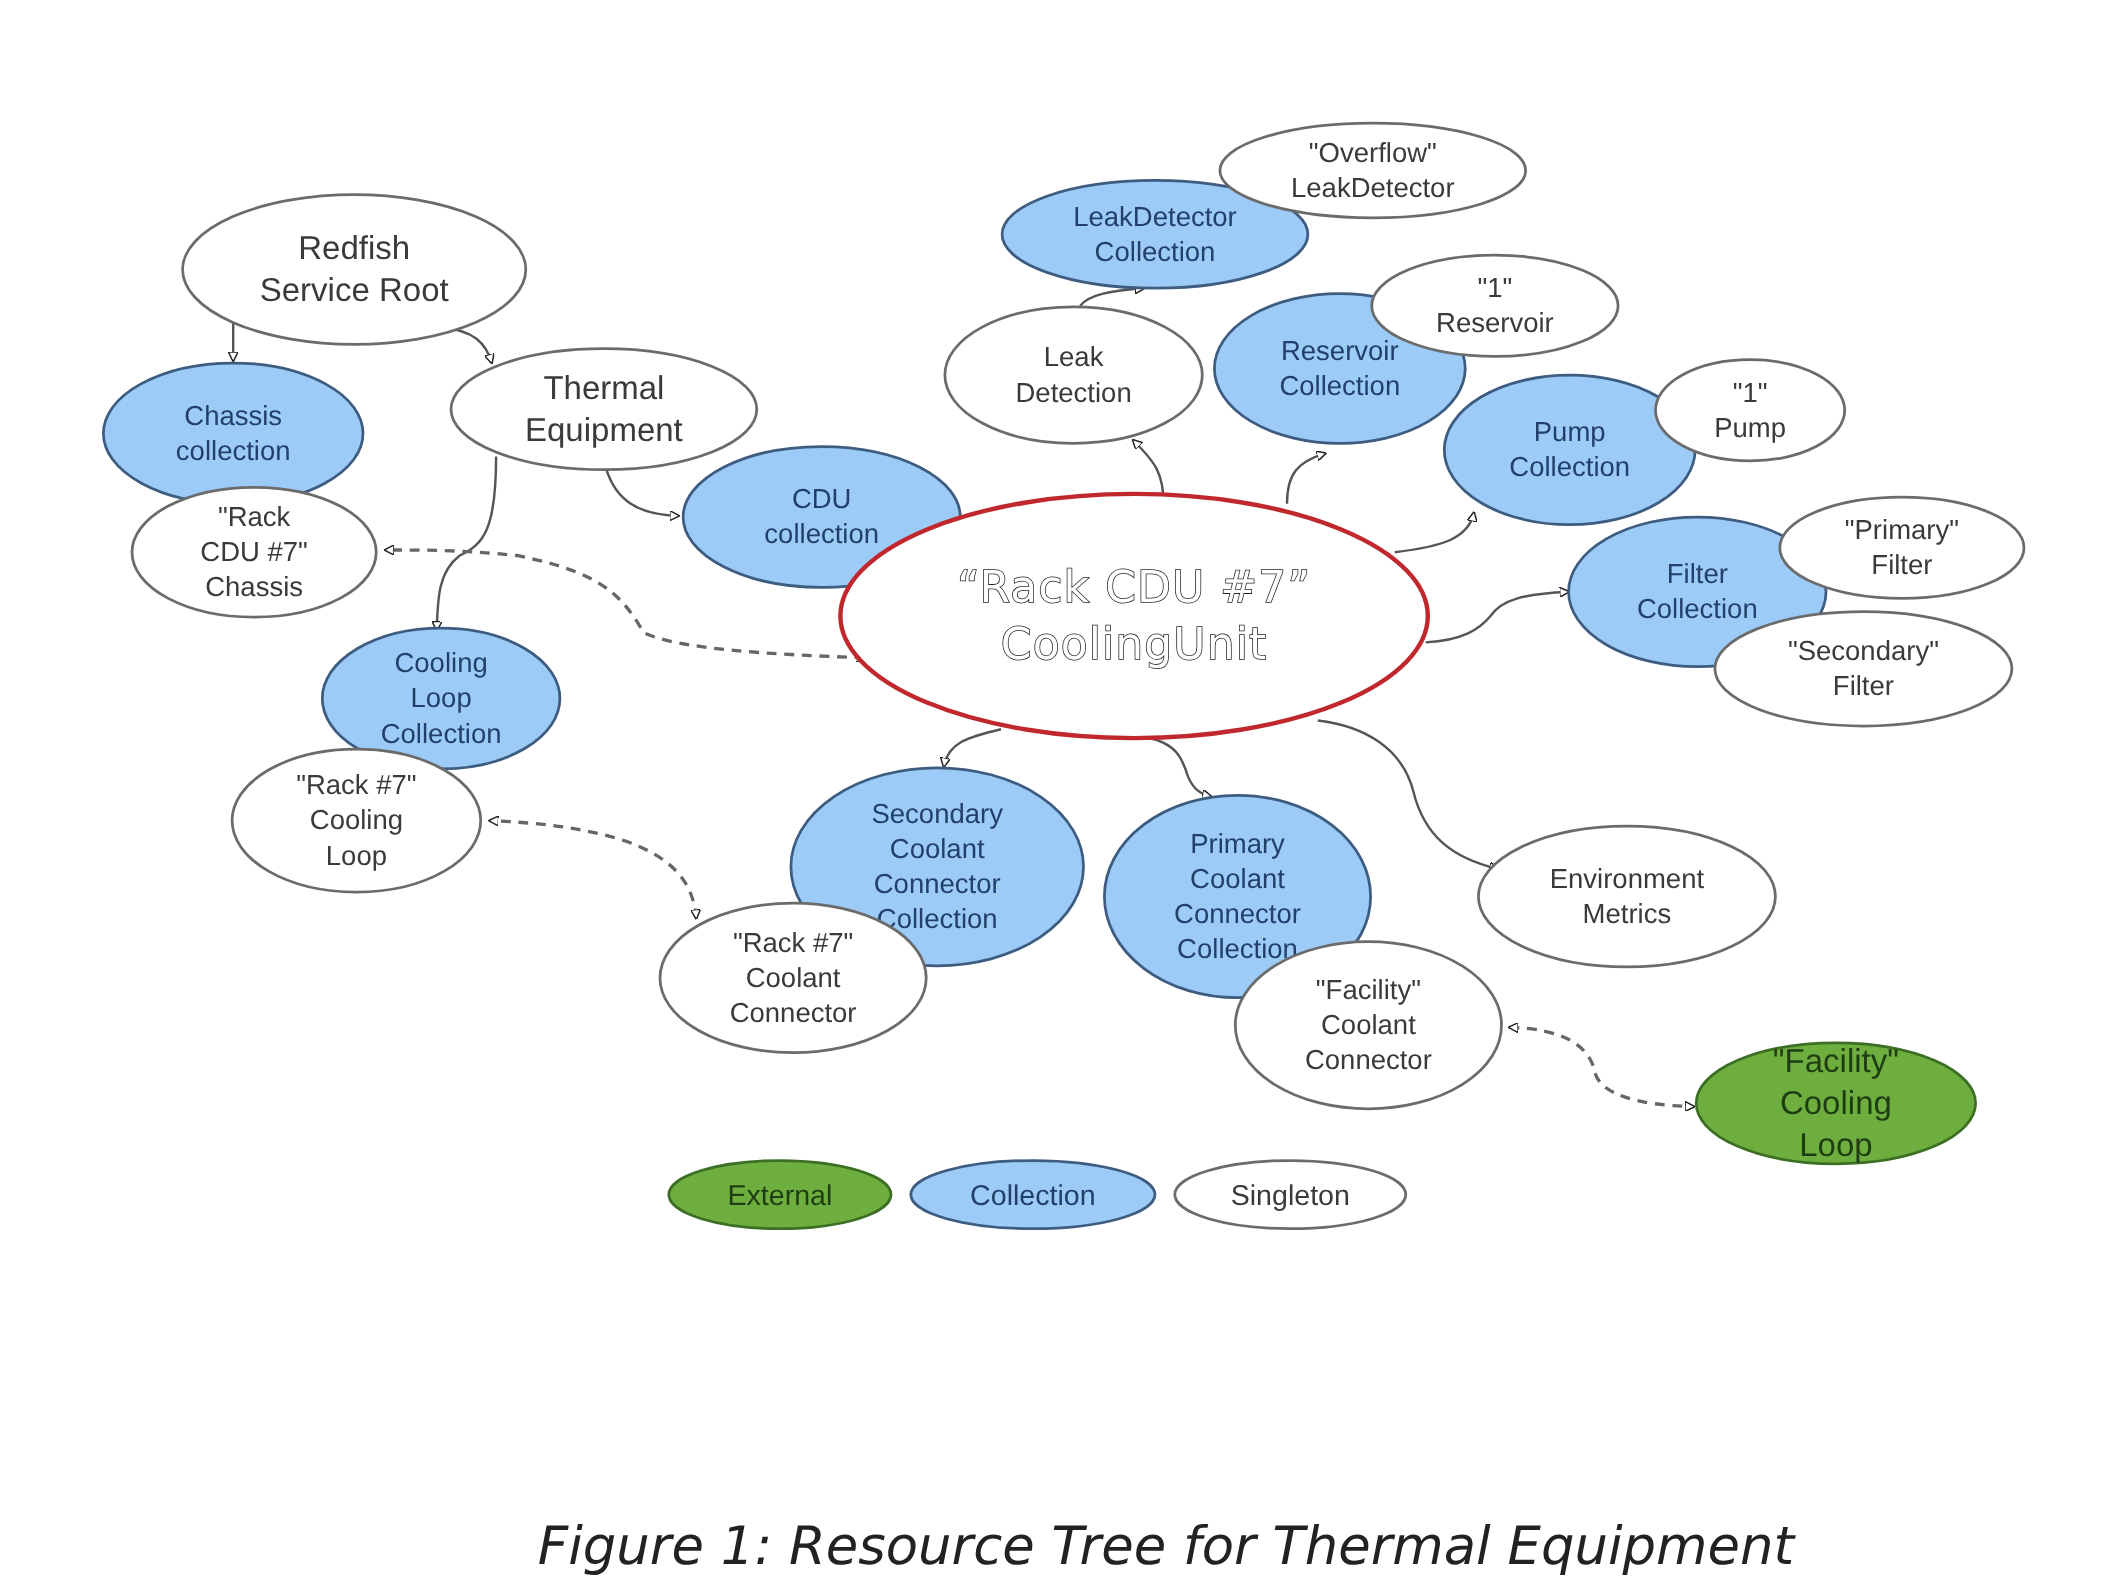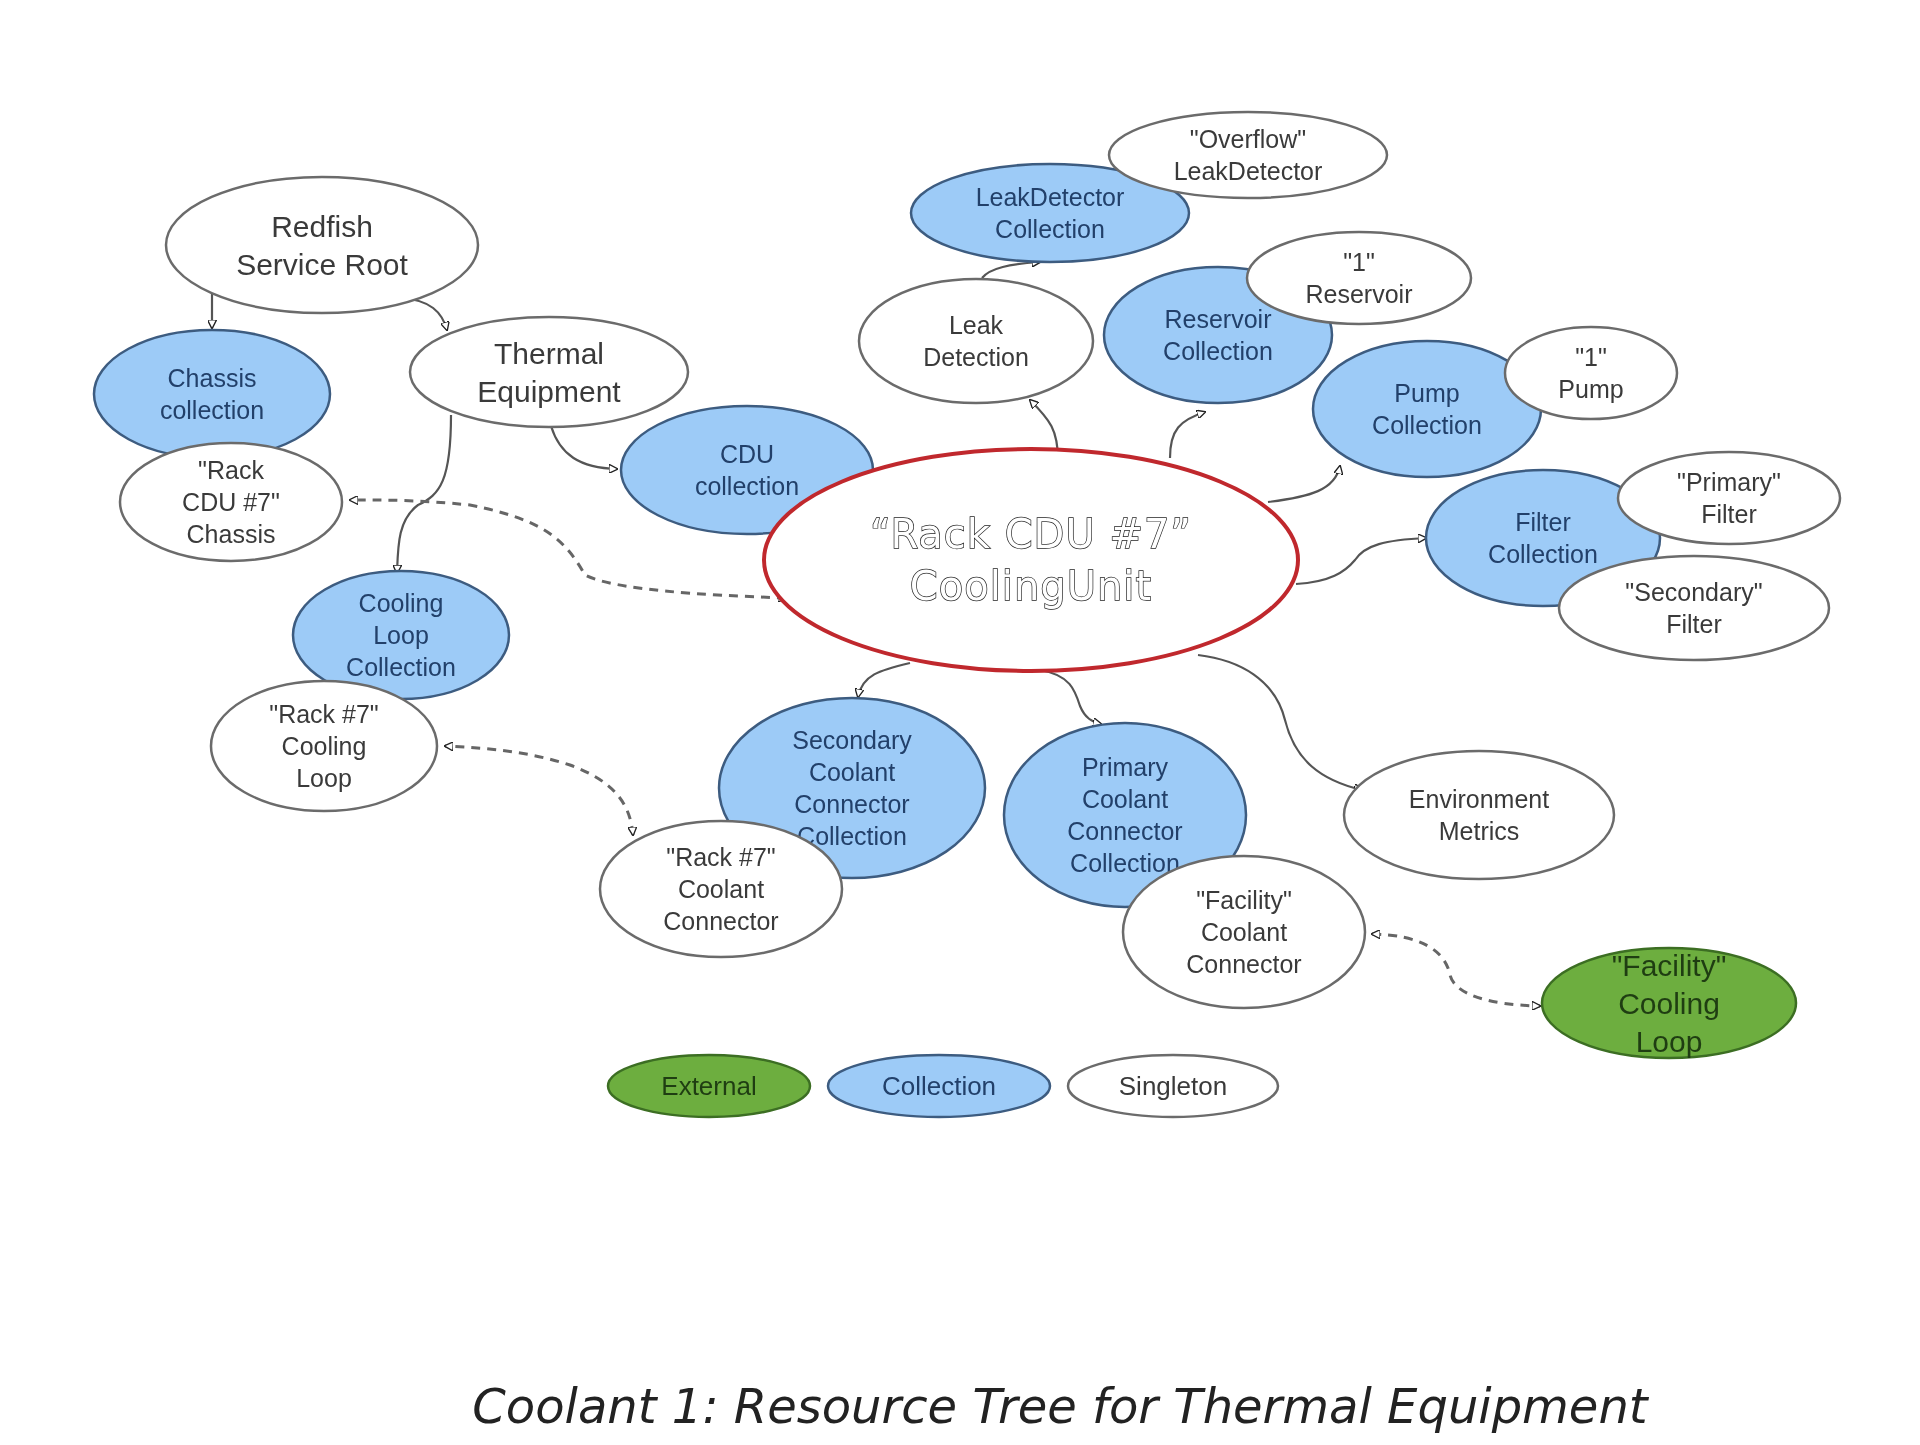--- a/index.html
+++ b/index.html
@@ -191,13 +191,13 @@
         <ellipse cx="939" cy="1086" rx="111" ry="31"></ellipse>
         <text x="939" y="1086" style="font-size:26px">Collection</text>
       </g>
       <g class="node legend singleton">
         <ellipse cx="1173" cy="1086" rx="105" ry="31"></ellipse>
         <text x="1173" y="1086" style="font-size:26px">Singleton</text>
       </g>
     </g>
 </svg>
 
-<div id="caption">Coolant 1: Resource Tree for Thermal Equipment</div>
+<div id="caption">Figure 1: Resource Tree for Thermal Equipment</div>
 
 </body></html>

